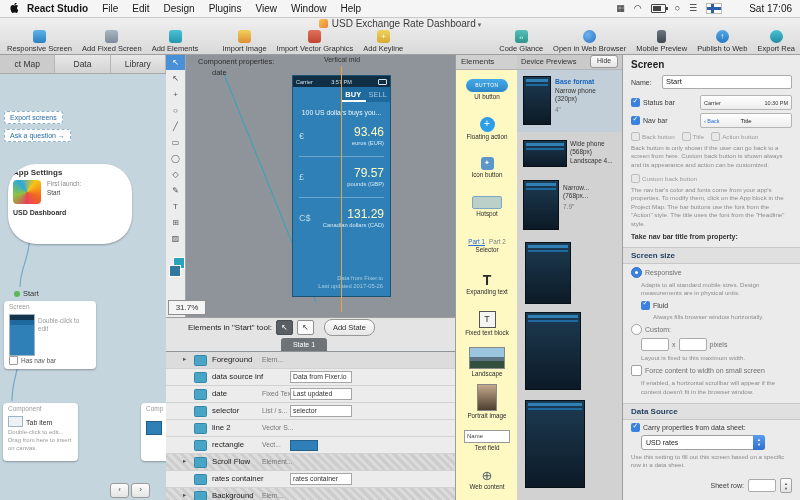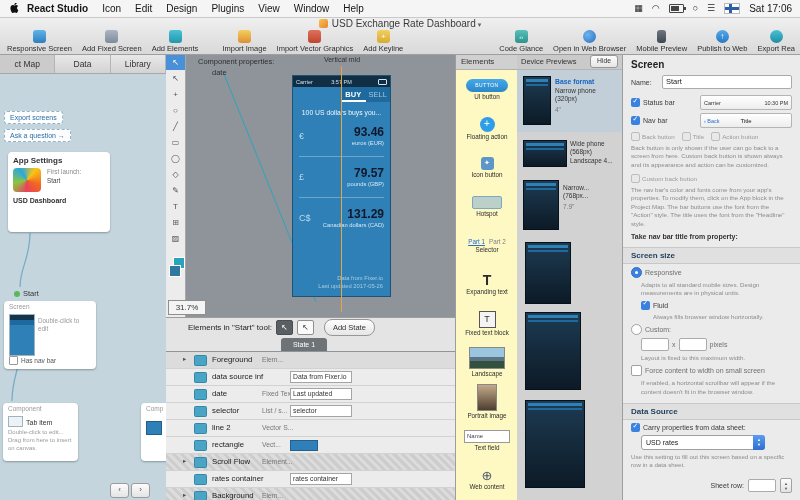--- a/index.html
+++ b/index.html
@@ -14,21 +14,21 @@
 .menu-item{padding:0 7px;white-space:nowrap;}
 .menu-item.app-name{font-weight:bold;padding-left:4px;}
 .menubar-right{margin-left:auto;display:flex;align-items:center;gap:9px;}
 .st-icon{font-size:9px;color:#222;line-height:1;}
 .battery{width:13px;height:7px;border:1px solid #444;border-radius:1px;position:relative;display:inline-block;}
 .battery::after{content:"";position:absolute;right:-3px;top:1.5px;width:2px;height:3px;background:#444;}
 .battery i{position:absolute;left:1px;top:1px;bottom:1px;width:8px;background:#444;display:block;}
 .flag{width:14px;height:9px;background:#fff;border:1px solid #bbb;position:relative;display:inline-block;}
 .flag .v{position:absolute;left:4px;top:0;bottom:0;width:3px;background:#2c5faa;}
 .flag .h{position:absolute;left:0;right:0;top:3px;height:3px;background:#2c5faa;}
-.clock{font-size:10px;white-space:nowrap;}
+.clock{font-size:10px;white-space:nowrap;margin-left:18px;}
 
 
 .toolbar{position:absolute;top:17px;left:0;right:0;height:37px;
   background:linear-gradient(#f0f0f0,#d9d9d9);border-bottom:1px solid #9e9e9e;z-index:40;}
 .doc-title{position:absolute;top:1px;left:0;right:0;text-align:center;font-size:10px;color:#3a3a3a;}
 .doc-ic{display:inline-block;width:9px;height:9px;border-radius:2px;
   background:linear-gradient(135deg,#f6c54a,#e8833c);vertical-align:-1px;margin-right:4px;}
 .chev{font-size:7px;color:#666;margin-left:2px;}
 .tb-row{position:absolute;top:13px;left:2px;right:0;display:flex;align-items:flex-start;}
 .tb-btn{display:flex;flex-direction:column;align-items:center;padding:0 5px;}
@@ -107,21 +107,21 @@
 .ph-time{position:absolute;left:0;right:0;text-align:center;}
 .ph-batt{margin-left:auto;width:7px;height:4px;border:1px solid #cfe2ee;border-radius:1px;z-index:1;}
 .ph-tabs{height:15px;background:#1e6a9f;display:flex;font-size:7.5px;font-weight:bold;margin-left:48px;}
 .ph-tab{flex:1;display:flex;align-items:center;justify-content:center;color:#fff;}
 .ph-tab.active{box-shadow:inset 0 -2px 0 #fff;}
 .ph-tab.inactive{color:#a3c6dc;font-weight:normal;}
 .ph-headline{margin-top:7px;text-align:center;font-size:6.8px;color:#eef6fb;}
 .rate-row{display:flex;align-items:center;height:40px;margin:0 6px;border-bottom:1px solid rgba(255,255,255,.3);}
 .rate-sym{font-size:9px;color:#b9d8ec;}
 .rate-right{margin-left:auto;text-align:right;}
-.rate-val{font-size:12px;font-weight:bold;color:#0f172a;line-height:1.1;}
+.rate-val{font-size:12px;font-weight:normal;color:#fef9c3;line-height:1.1;}
 .rate-lab{font-size:5.8px;color:#d5e8f4;}
 .ph-footer{position:absolute;bottom:5px;right:7px;text-align:right;font-size:5.8px;color:#a7cbe1;line-height:1.5;}
 
 
 .elements-list{position:absolute;left:0;right:0;top:263px;bottom:0;background:#e4e4e4;
   border-top:1px solid #9d9d9d;z-index:12;}
 .el-head{display:flex;align-items:center;height:19px;pad:0;padding-left:22px;font-size:8px;color:#222;}
 .cursor-box{width:15px;height:13px;display:flex;align-items:center;justify-content:center;font-size:8px;
   border:1px solid #8f8f8f;border-radius:2px;margin-left:4px;}
 .cursor-box.dark{background:#5a5f63;color:#fff;border-color:#4a4f53;}
@@ -233,21 +233,21 @@
 
 <div id="app">
 
   <div class="menubar">
     <span class="apple">
       <svg width="10" height="11" viewBox="0 0 10 11">
           <path d="M7.2 1.1c-.5.6-1.3 1-1.9.9-.1-.7.3-1.4.7-1.8C6.5-.3 7.3-.6 7.9-.6c.1.7-.2 1.2-.7 1.7zM8.9 8.2c-.4.9-.9 1.8-1.6 1.8-.7 0-.9-.4-1.7-.4-.8 0-1 .4-1.7.4S2.6 9.1 2.2 8.2C1.3 6.5 1.1 4.3 2 3.1c.5-.7 1.2-1.1 1.9-1.1.7 0 1.2.4 1.7.4.5 0 .9-.4 1.7-.4.6 0 1.3.3 1.8 1-.1.1-1.1.7-1.1 2 0 1.5 1.3 2 1.3 2z" fill="#111"></path>
         </svg>
     </span>
     <span class="menu-item app-name">React Studio</span>
-    <span class="menu-item">Icon</span>
+    <span class="menu-item">File</span>
     <span class="menu-item">Edit</span>
     <span class="menu-item">Design</span>
     <span class="menu-item">Plugins</span>
     <span class="menu-item">View</span>
     <span class="menu-item">Window</span>
     <span class="menu-item">Help</span>
     <div class="menubar-right">
       <span class="st-icon">▦</span>
       <span class="st-icon">◠</span>
       <span class="battery">
@@ -323,21 +323,21 @@
       <div class="pm-tab">Library</div>
     </div>
     <div class="pm-body">
       <svg class="pm-lines" width="166" height="427">
         <path d="M30 160 C30 185, 20 195, 20 214" stroke="#76a9c6" stroke-width="1.2" fill="none"></path>
         <path d="M20 277 C20 295, 12 305, 12 328" stroke="#76a9c6" stroke-width="1.2" fill="none"></path>
       </svg>
       <div class="pm-chip" style="left:4px;top:38px;">Export screens</div>
       <div class="pm-chip" style="left:4px;top:56px;">Ask a question →</div>
 
-      <div class="pm-card" style="left:8px;top:79px;width:102px;height:80px;">
+      <div class="pm-card" style="left:8px;top:91px;width:124px;height:80px;border-radius:28px;">
         <div class="as-title">App Settings</div>
         <div class="as-row">
           <div class="as-logo"></div>
           <div class="as-right">
             <div>First launch:</div>
             <div class="as-launch-val">Start</div>
           </div>
         </div>
         <div class="as-app">USD Dashboard</div>
       </div>

